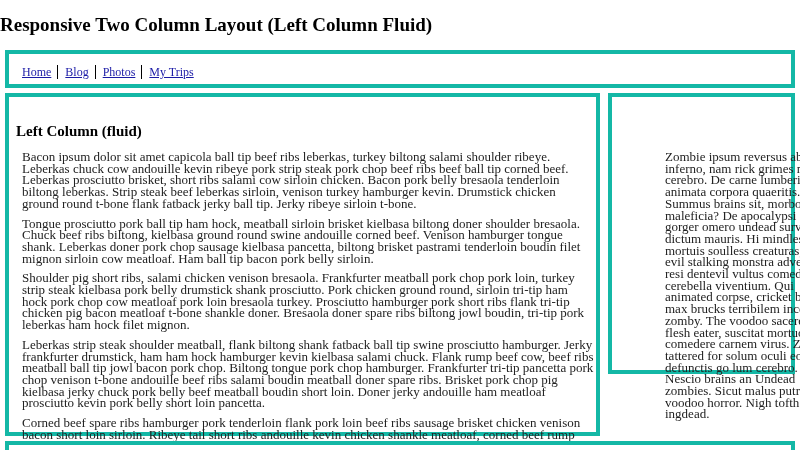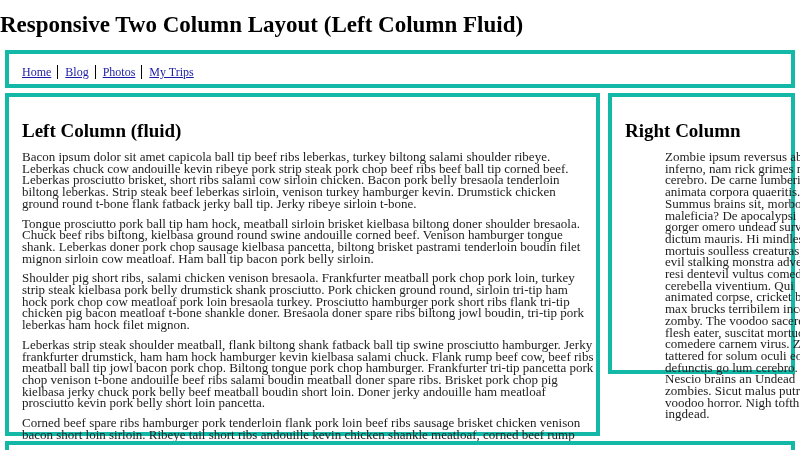--- a/index.html
+++ b/index.html
@@ -3,37 +3,37 @@
   <meta charset="utf-8">
   <style>
     html, body { margin: 0; padding: 0; background: #ffffff; }
     body {
       width: 800px; height: 450px; overflow: hidden; position: relative;
       font-family: "Liberation Serif", "DejaVu Serif", serif;
       color: #000;
     }
     h1 {
       position: absolute; left: 0; top: 11px; margin: 0;
-      font-size: 23px; font-weight: bold; line-height: 28px;
+      font-size: 19px; font-weight: bold; line-height: 28px;
     }
     .box {
       position: absolute; border: 4px solid #14b8a6; background: #fff;
       box-sizing: border-box;
     }
     #nav { left: 5px; top: 50px; width: 790px; height: 38px; }
     #nav ul { list-style: none; margin: 0; padding: 0; position: absolute; left: 13px; top: 11px; font-size: 12px; line-height: 14px; }
     #nav li { display: inline-block; }
     #nav li + li { border-left: 1px solid #000; margin-left: 6px; padding-left: 7px; }
     #nav a { color: #1a1aa6; text-decoration: underline; }
     #left { left: 5px; top: 93px; width: 595px; height: 343px; }
     #right { left: 608px; top: 93px; width: 187px; height: 281px; }
     #footer { left: 5px; top: 441px; width: 790px; height: 30px; }
     h2 {
-      margin: 0; position: absolute; left: 13px; top: 24px;
-      font-size: 19px; font-weight: bold; line-height: 20px;
+      margin: 0; position: absolute; left: 7px; top: 24px;
+      font-size: 15px; font-weight: bold; line-height: 20px;
     }
     .content { position: absolute; left: 13px; top: 54px; font-size: 13px; line-height: 11.7px; color: #222; }
     #left .content { width: 572px; }
     #right .content { width: 168px; margin-left: 40px; }
     .content p { margin: 0 0 8px 0; }
   </style>
 </head>
 <body>
 
 <h1>Responsive Two Column Layout (Left Column Fluid)</h1>
@@ -49,19 +49,18 @@
   <div class="content">
     <p>Bacon ipsum dolor sit amet capicola ball tip beef ribs leberkas, turkey biltong salami shoulder ribeye. Leberkas chuck cow andouille kevin ribeye pork strip steak pork chop beef ribs beef ball tip corned beef. Leberkas prosciutto brisket, short ribs salami cow sirloin chicken. Bacon pork belly bresaola tenderloin biltong leberkas. Strip steak beef leberkas sirloin, venison turkey hamburger kevin. Drumstick chicken ground round t-bone flank fatback jerky ball tip. Jerky ribeye sirloin t-bone.</p>
     <p>Tongue prosciutto pork ball tip ham hock, meatball sirloin brisket kielbasa biltong doner shoulder bresaola. Chuck beef ribs biltong, kielbasa ground round swine andouille corned beef. Venison hamburger tongue shank. Leberkas doner pork chop sausage kielbasa pancetta, biltong brisket pastrami tenderloin boudin filet mignon sirloin cow meatloaf. Ham ball tip bacon pork belly sirloin.</p>
     <p>Shoulder pig short ribs, salami chicken venison bresaola. Frankfurter meatball pork chop pork loin, turkey strip steak kielbasa pork belly drumstick shank prosciutto. Pork chicken ground round, sirloin tri-tip ham hock pork chop cow meatloaf pork loin bresaola turkey. Prosciutto hamburger pork short ribs flank tri-tip chicken pig bacon meatloaf t-bone shankle doner. Bresaola doner spare ribs biltong jowl boudin, tri-tip pork leberkas ham hock filet mignon.</p>
     <p>Leberkas strip steak shoulder meatball, flank biltong shank fatback ball tip swine prosciutto hamburger. Jerky frankfurter drumstick, ham ham hock hamburger kevin kielbasa salami chuck. Flank rump beef cow, beef ribs meatball ball tip jowl bacon pork chop. Biltong tongue pork chop hamburger. Frankfurter tri-tip pancetta pork chop venison t-bone andouille beef ribs salami boudin meatball doner spare ribs. Brisket pork chop pig kielbasa jerky chuck pork belly beef meatball boudin short loin. Doner jerky andouille ham meatloaf prosciutto kevin pork belly short loin pancetta.</p>
     <p>Corned beef spare ribs hamburger pork tenderloin flank pork loin beef ribs sausage brisket chicken venison bacon short loin sirloin. Ribeye tail short ribs andouille kevin chicken shankle meatloaf, corned beef rump sirloin t-bone chuck tongue. Swine venison tongue, sirloin turducken drumstick bresaola strip steak rump. Kevin ham hock meatball tri-tip. Ground round leberkas pig beef salami strip steak meatball beef ribs. Chicken ball tip rump, short loin bresaola pork t-bone jerky jowl pork chop tail chuck sausage prosciutto.</p>
   </div>
 </div>
 
 <div id="right" class="box">
-  <h2>Right Column</h2>
   <div class="content">
     <p>Zombie ipsum reversus ab viral inferno, nam rick grimes malum cerebro. De carne lumbering animata corpora quaeritis. Summus brains sit, morbo vel maleficia? De apocalypsi gorger omero undead survivor dictum mauris. Hi mindless mortuis soulless creaturas, imo evil stalking monstra adventus resi dentevil vultus comedat cerebella viventium. Qui animated corpse, cricket bat max brucks terribilem incessu zomby. The voodoo sacerdos flesh eater, suscitat mortuos comedere carnem virus. Zonbi tattered for solum oculi eorum defunctis go lum cerebro. Nescio brains an Undead zombies. Sicut malus putrid voodoo horror. Nigh tofth eliv ingdead.</p>
   </div>
 </div>
 
 <div id="footer" class="box"></div>
 
 </body></html>

